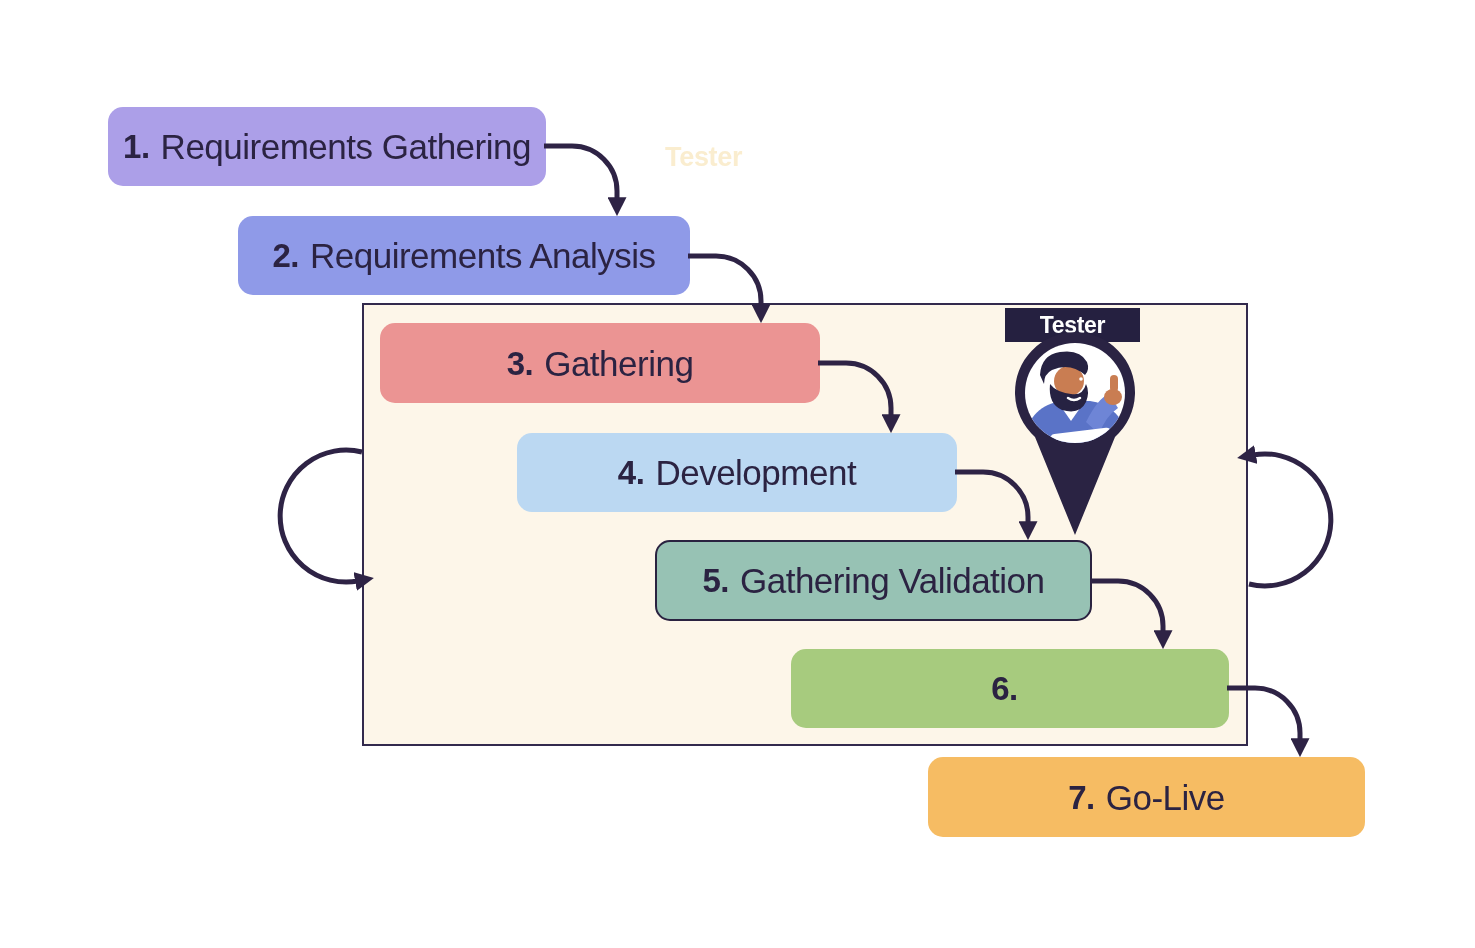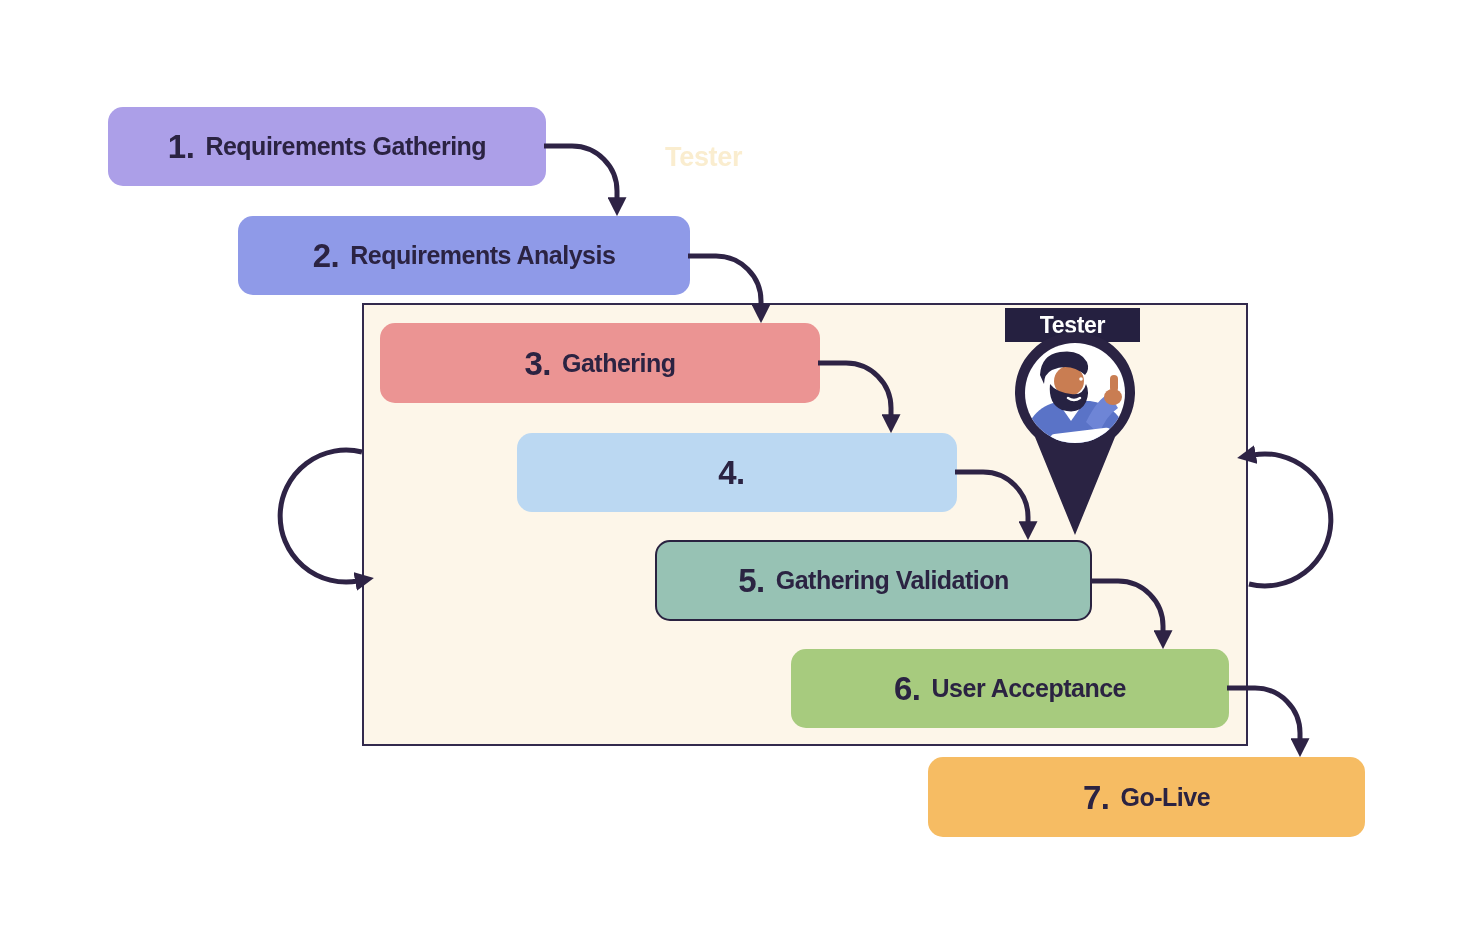--- a/index.html
+++ b/index.html
@@ -14,21 +14,21 @@
   .ghost{
     position:absolute;left:665px;top:142px;font-size:27px;font-weight:700;
     letter-spacing:-0.3px;
   }
   .step{
     position:absolute;display:flex;align-items:center;justify-content:center;
     border-radius:15px;box-sizing:border-box;line-height:1;white-space:nowrap;
     color:#2B2342;z-index:2;
   }
   .step .num{font-size:33px;font-weight:700;margin-right:11px;letter-spacing:-0.5px;}
-  .step .lbl{font-size:25px;font-weight:700;letter-spacing:-0.5px;}
+  .step .lbl{font-size:35px;font-weight:400;letter-spacing:-0.5px;}
   .s1{left:108px;top:107px;width:438px;height:79px;}
   .s2{left:238px;top:216px;width:452px;height:79px;}
   .s3{left:380px;top:323px;width:440px;height:80px;}
   .s4{left:517px;top:433px;width:440px;height:79px;}
   .s5{left:655px;top:540px;width:437px;height:81px;border:2.5px solid transparent;}
   .s6{left:791px;top:649px;width:438px;height:79px;}
   .s7{left:928px;top:757px;width:437px;height:80px;}
   .badge{
     position:absolute;left:1005px;top:308px;width:135px;height:34px;z-index:1;
     display:flex;align-items:center;justify-content:center;
@@ -57,30 +57,30 @@
     <span class="lbl">Requirements Analysis</span>
   </div>
 
   <div class="step s3" style="background-color: rgb(235, 148, 147); color: rgb(43, 35, 66);">
     <span class="num">3.</span>
     <span class="lbl">Gathering</span>
   </div>
 
   <div class="step s4" style="background-color: rgb(187, 216, 242); color: rgb(43, 35, 66);">
     <span class="num">4.</span>
+    <span class="lbl">Development</span>
   </div>
 
   <div class="step s5" style="background-color: rgb(151, 194, 180); border-color: rgb(42, 34, 64); color: rgb(43, 35, 66);">
     <span class="num">5.</span>
     <span class="lbl">Gathering Validation</span>
   </div>
 
   <div class="step s6" style="background-color: rgb(167, 203, 126); color: rgb(43, 35, 66);">
     <span class="num">6.</span>
-    <span class="lbl">User Acceptance</span>
   </div>
 
   <div class="step s7" style="background-color: rgb(246, 188, 99); color: rgb(43, 35, 66);">
     <span class="num">7.</span>
     <span class="lbl">Go-Live</span>
   </div>
 
   <svg class="overlay" width="1475" height="948" viewBox="0 0 1475 948">
     <defs>
       <marker id="ah" viewBox="0 0 10 10" refX="1.5" refY="5" markerWidth="3.8" markerHeight="3.8" orient="auto-start-reverse">

